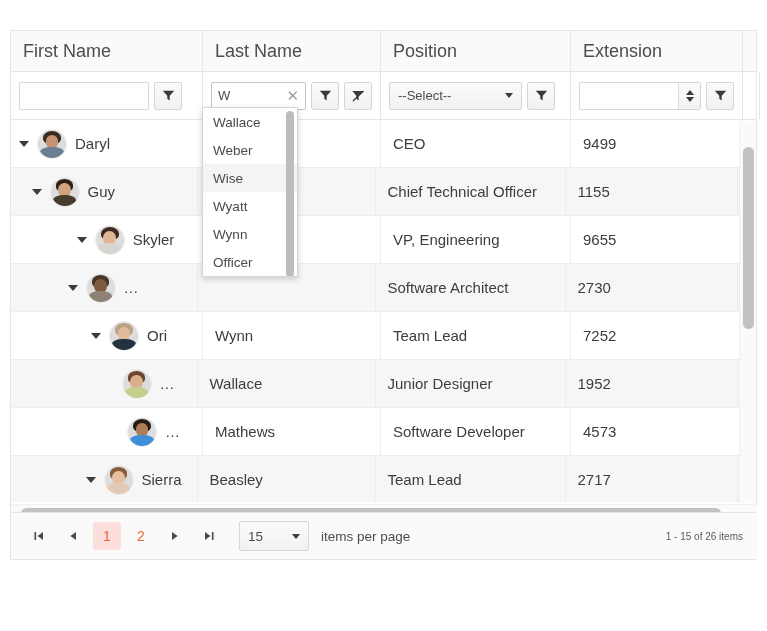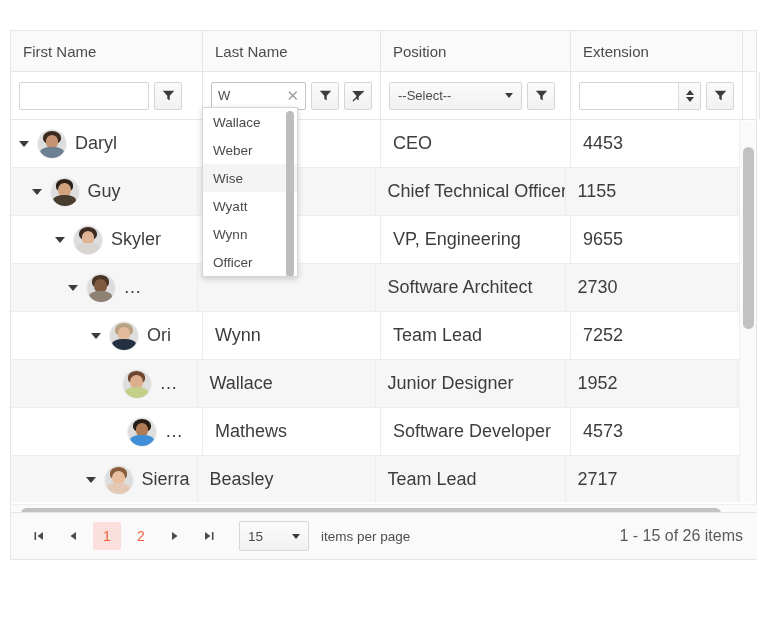--- a/index.html
+++ b/index.html
@@ -24,21 +24,21 @@
   .hdr-row {
     display: flex;
     height: 41px;
     background: #fafafa;
     border-bottom: 1px solid #e6e6e6;
   }
   .hdr-cell {
     display: flex;
     align-items: center;
     padding: 0 12px;
-    font-size: 15px;
+    font-size: 18px;
     color: #4c4c4c;
     border-right: 1px solid #e6e6e6;
     flex: 0 0 auto;
     overflow: hidden;
     white-space: nowrap;
   }
   .c1 { width: 192px; }
   .c2 { width: 178px; }
   .c3 { width: 190px; }
   .c4 { width: 172px; }
@@ -132,21 +132,21 @@
     display: flex;
     height: 48px;
     border-bottom: 1px solid #ededed;
     background: #fff;
   }
   .row.alt { background: #f6f6f6; justify-content: center; }
   .cell {
     display: flex;
     align-items: center;
     padding: 0 12px;
-    font-size: 18px;
+    font-size: 15px;
     color: #3d3d3d;
     border-right: 1px solid #ededed;
     flex: 0 0 auto;
     overflow: hidden;
     white-space: nowrap;
   }
   .cell.name { padding: 0 6px; }
   .expander {
     width: 0; height: 0;
     border-left: 5px solid transparent;
@@ -272,21 +272,21 @@
     font-size: 13.5px; color: #4c4c4c;
   }
   .pg-select .pv { flex: 1 1 auto; }
   .pg-label {
     margin-left: 12px;
     font-size: 13.5px;
     color: #4c4c4c;
   }
   .pg-info {
     margin-left: auto;
-    font-size: 16px;
+    font-size: 10px;
     color: #5a5a5a;
   }
   .gap { flex: 0 0 6px; }
 </style>
 </head>
 <body>
 
 <div id="grid">
 
   <div class="hdr-row">
@@ -372,40 +372,40 @@
           <span class="expander"></span>
           <span class="avatar">
             <span class="hair" style="background:#3a2b20"></span>
             <span class="skin" style="background:#c79272"></span>
             <span class="body" style="background:#6d7f93"></span>
           </span>
           <span class="nm">Daryl</span>
         </div>
         <div class="cell" style="width: 178px;"></div>
         <div class="cell" style="width: 190px;">CEO</div>
-        <div class="cell" style="width: 172px;">4453</div>
+        <div class="cell" style="width: 172px;">9499</div>
         <div class="cell" style="flex: 1 1 auto; border-right: none;"></div>
       </div>
       <div class="row alt">
         <div class="cell name" style="width: 192px; padding-left: 26px;">
           <span class="expander"></span>
           <span class="avatar">
             <span class="hair" style="background:#2b2118"></span>
             <span class="skin" style="background:#d3a37e"></span>
             <span class="body" style="background:#473c2e"></span>
           </span>
           <span class="nm">Guy</span>
         </div>
         <div class="cell" style="width: 178px;"></div>
         <div class="cell" style="width: 190px;">Chief Technical Officer</div>
         <div class="cell" style="width: 172px;">1155</div>
         <div class="cell" style="flex: 1 1 auto; border-right: none;"></div>
       </div>
       <div class="row">
-        <div class="cell name" style="width: 192px; padding-left: 44px;">
+        <div class="cell name" style="width: 192px; padding-left: 44px; justify-content: center;">
           <span class="expander"></span>
           <span class="avatar">
             <span class="hair" style="background:#3b2a22"></span>
             <span class="skin" style="background:#e0b495"></span>
             <span class="body" style="background:#d8d4d0"></span>
           </span>
           <span class="nm">Skyler</span>
         </div>
         <div class="cell" style="width: 178px;"></div>
         <div class="cell" style="width: 190px;">VP, Engineering</div>

